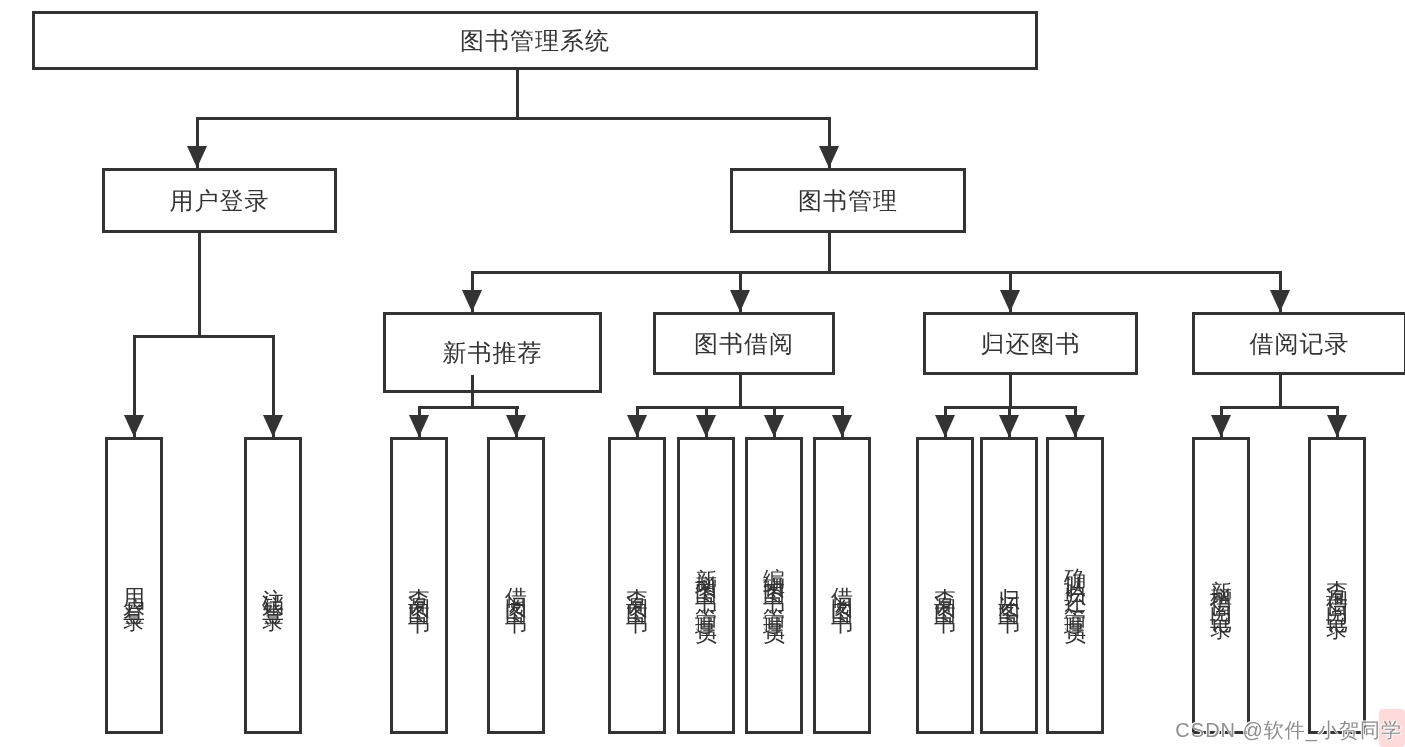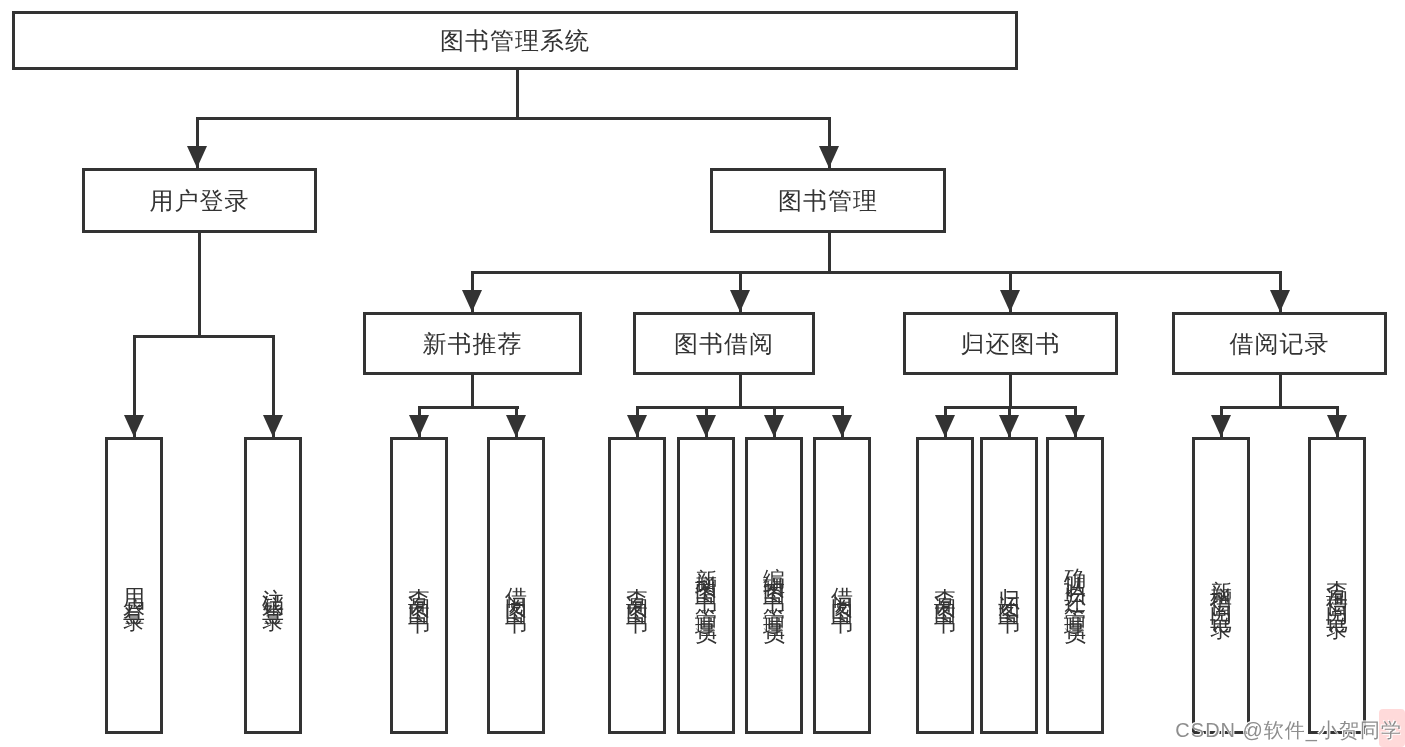--- a/index.html
+++ b/index.html
@@ -13,20 +13,21 @@
   }
   .node{
     position:absolute;
     box-sizing:border-box;
     border:3px solid #333;
     background:#fff;
     display:flex;align-items:center;justify-content:center;
     font-size:24px;
     letter-spacing:1px;
     color:#333;
+    margin-left:20px;
   }
   .leaf{
     position:absolute;
     box-sizing:border-box;
     border:3px solid #333;
     background:#fff;
     top:437px;width:58px;height:297px;
     display:flex;align-items:center;justify-content:center;
     font-size:22px;color:#333;
   }
@@ -67,21 +68,21 @@
 <body>
 
 <div class="canvas">
 
   <div class="node" style="left:12px;top:11px;width:1006px;height:59px;">图书管理系统</div>
 
   <div class="node" style="left:82px;top:168px;width:235px;height:65px;">用户登录</div>
 
   <div class="node" style="left:710px;top:168px;width:236px;height:65px;">图书管理</div>
 
-  <div class="node" style="left:363px;top:312px;width:219px;height:63px;">新书推荐</div>
+  <div class="node" style="left:363px;top:312px;width:219px;height:81px;">新书推荐</div>
 
   <div class="node" style="left:633px;top:312px;width:182px;height:63px;">图书借阅</div>
 
   <div class="node" style="left:903px;top:312px;width:215px;height:63px;">归还图书</div>
 
   <div class="node" style="left:1172px;top:312px;width:215px;height:63px;">借阅记录</div>
 
   <div class="leaf" style="left:105px;">
     <span>用户登录</span>
   </div>

